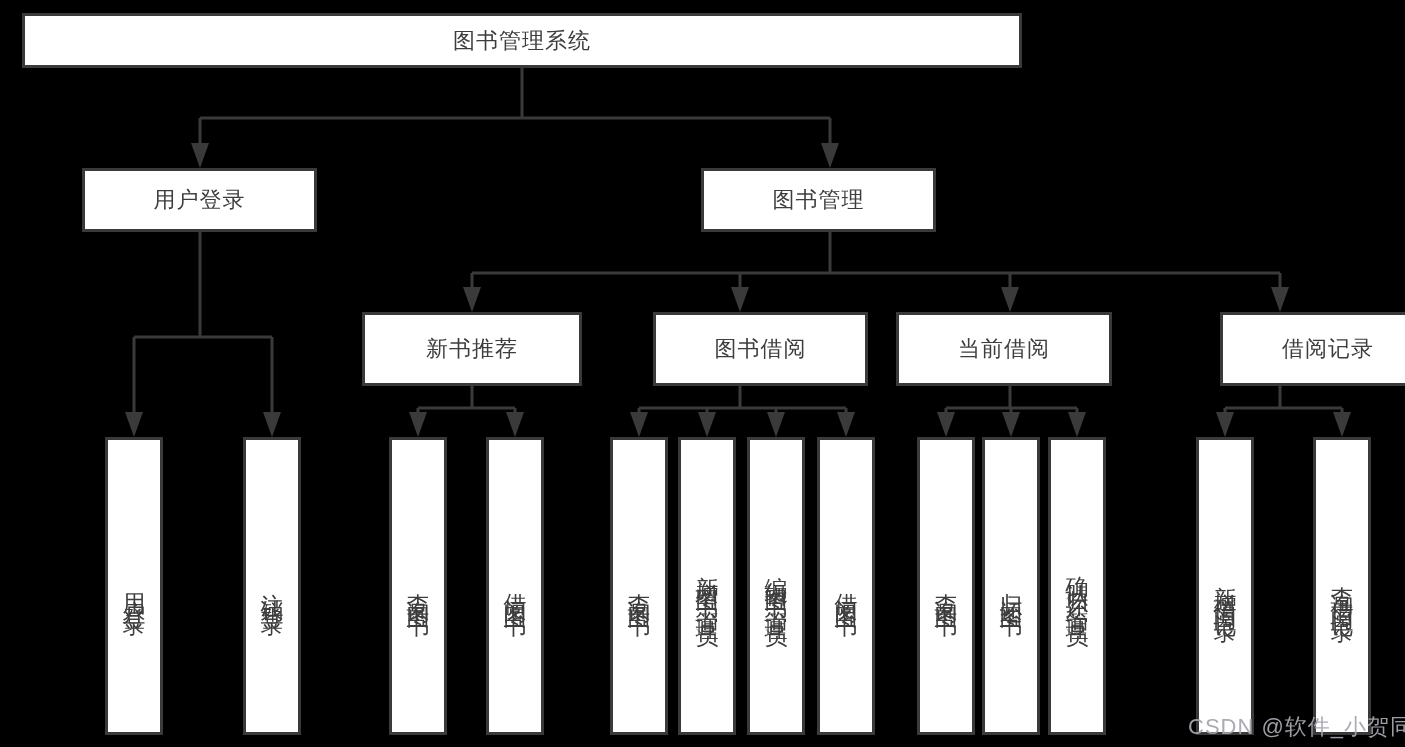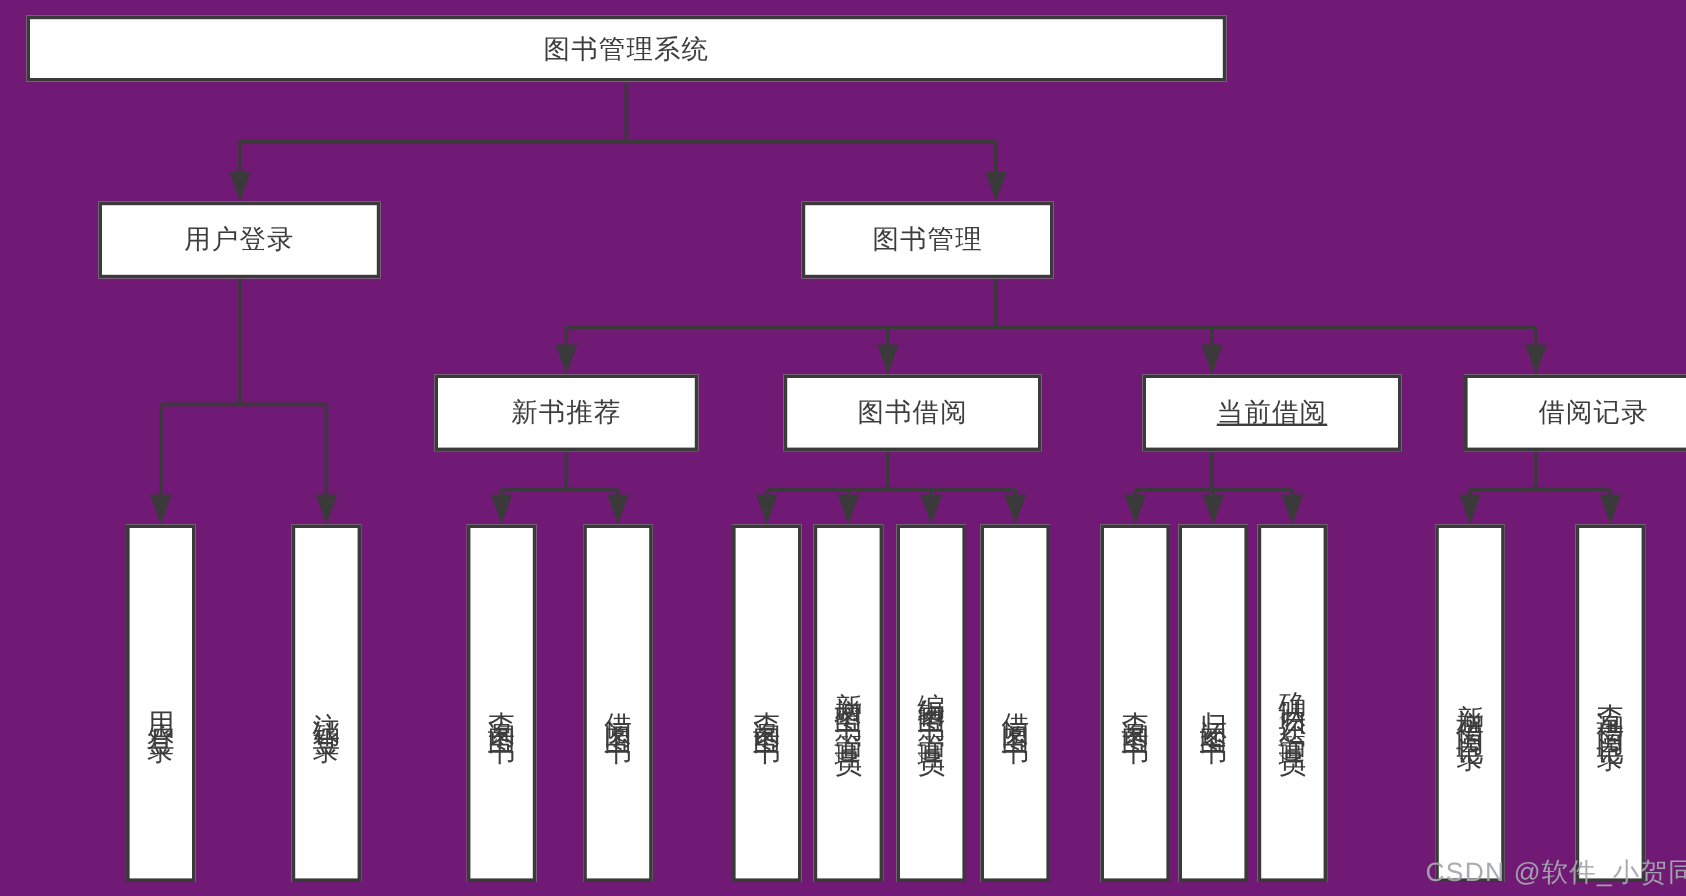--- a/index.html
+++ b/index.html
@@ -1,20 +1,20 @@
 <!DOCTYPE html>
 <html><head>
 <meta charset="utf-8">
 <style>
   html, body { margin: 0; padding: 0; background: #ffffff; }
   #canvas {
     position: relative;
     width: 1405px;
     height: 747px;
-    background: #701a75;
+    background: #000000;
     overflow: hidden;
     font-family: "Liberation Sans", "DejaVu Sans", sans-serif;
   }
   #wires { position: absolute; left: 0; top: 0; }
   .box {
     position: absolute;
     box-sizing: border-box;
     border: 3px solid #3a3a3a;
     background: #ffffff;
     display: flex;
@@ -28,25 +28,25 @@
   }
   .box.vert {
     writing-mode: vertical-lr;
     font-size: 23px;
     letter-spacing: 7px;
     line-height: 1;
     padding-top: 6px;
   }
   .root  { left: 22px;  top: 13px;  width: 1000px; height: 55px; }
   .lvl2a { left: 82px;  top: 168px; width: 235px;  height: 64px; }
-  .lvl2b { left: 668px; top: 168px; width: 210px;  height: 64px; }
-  .lvl3  { top: 312px; height: 64px; text-align: right; }
+  .lvl2b { left: 701px; top: 168px; width: 235px;  height: 64px; }
+  .lvl3  { top: 312px; height: 74px; text-align: right; }
   .l3a { left: 362px;  width: 220px; }
   .l3b { left: 653px;  width: 215px; }
-  .l3c { left: 952px;  width: 216px; text-decoration: underline; }
+  .l3c { left: 896px;  width: 216px; }
   .l3d { left: 1220px; width: 216px; }
   .leaf { top: 437px; width: 58px; height: 298px; }
   .lfA1 { left: 105px; }  .lfA2 { left: 243px; }
   .lfB1 { left: 389px; }  .lfB2 { left: 486px; }
   .lfC1 { left: 610px; }  .lfC2 { left: 678px; }  .lfC3 { left: 747px; }  .lfC4 { left: 817px; }
   .lfD1 { left: 917px; }  .lfD2 { left: 982px; }  .lfD3 { left: 1048px; }
   .lfE1 { left: 1196px; } .lfE2 { left: 1313px; }
   .watermark {
     position: absolute;
     left: 1188px;

